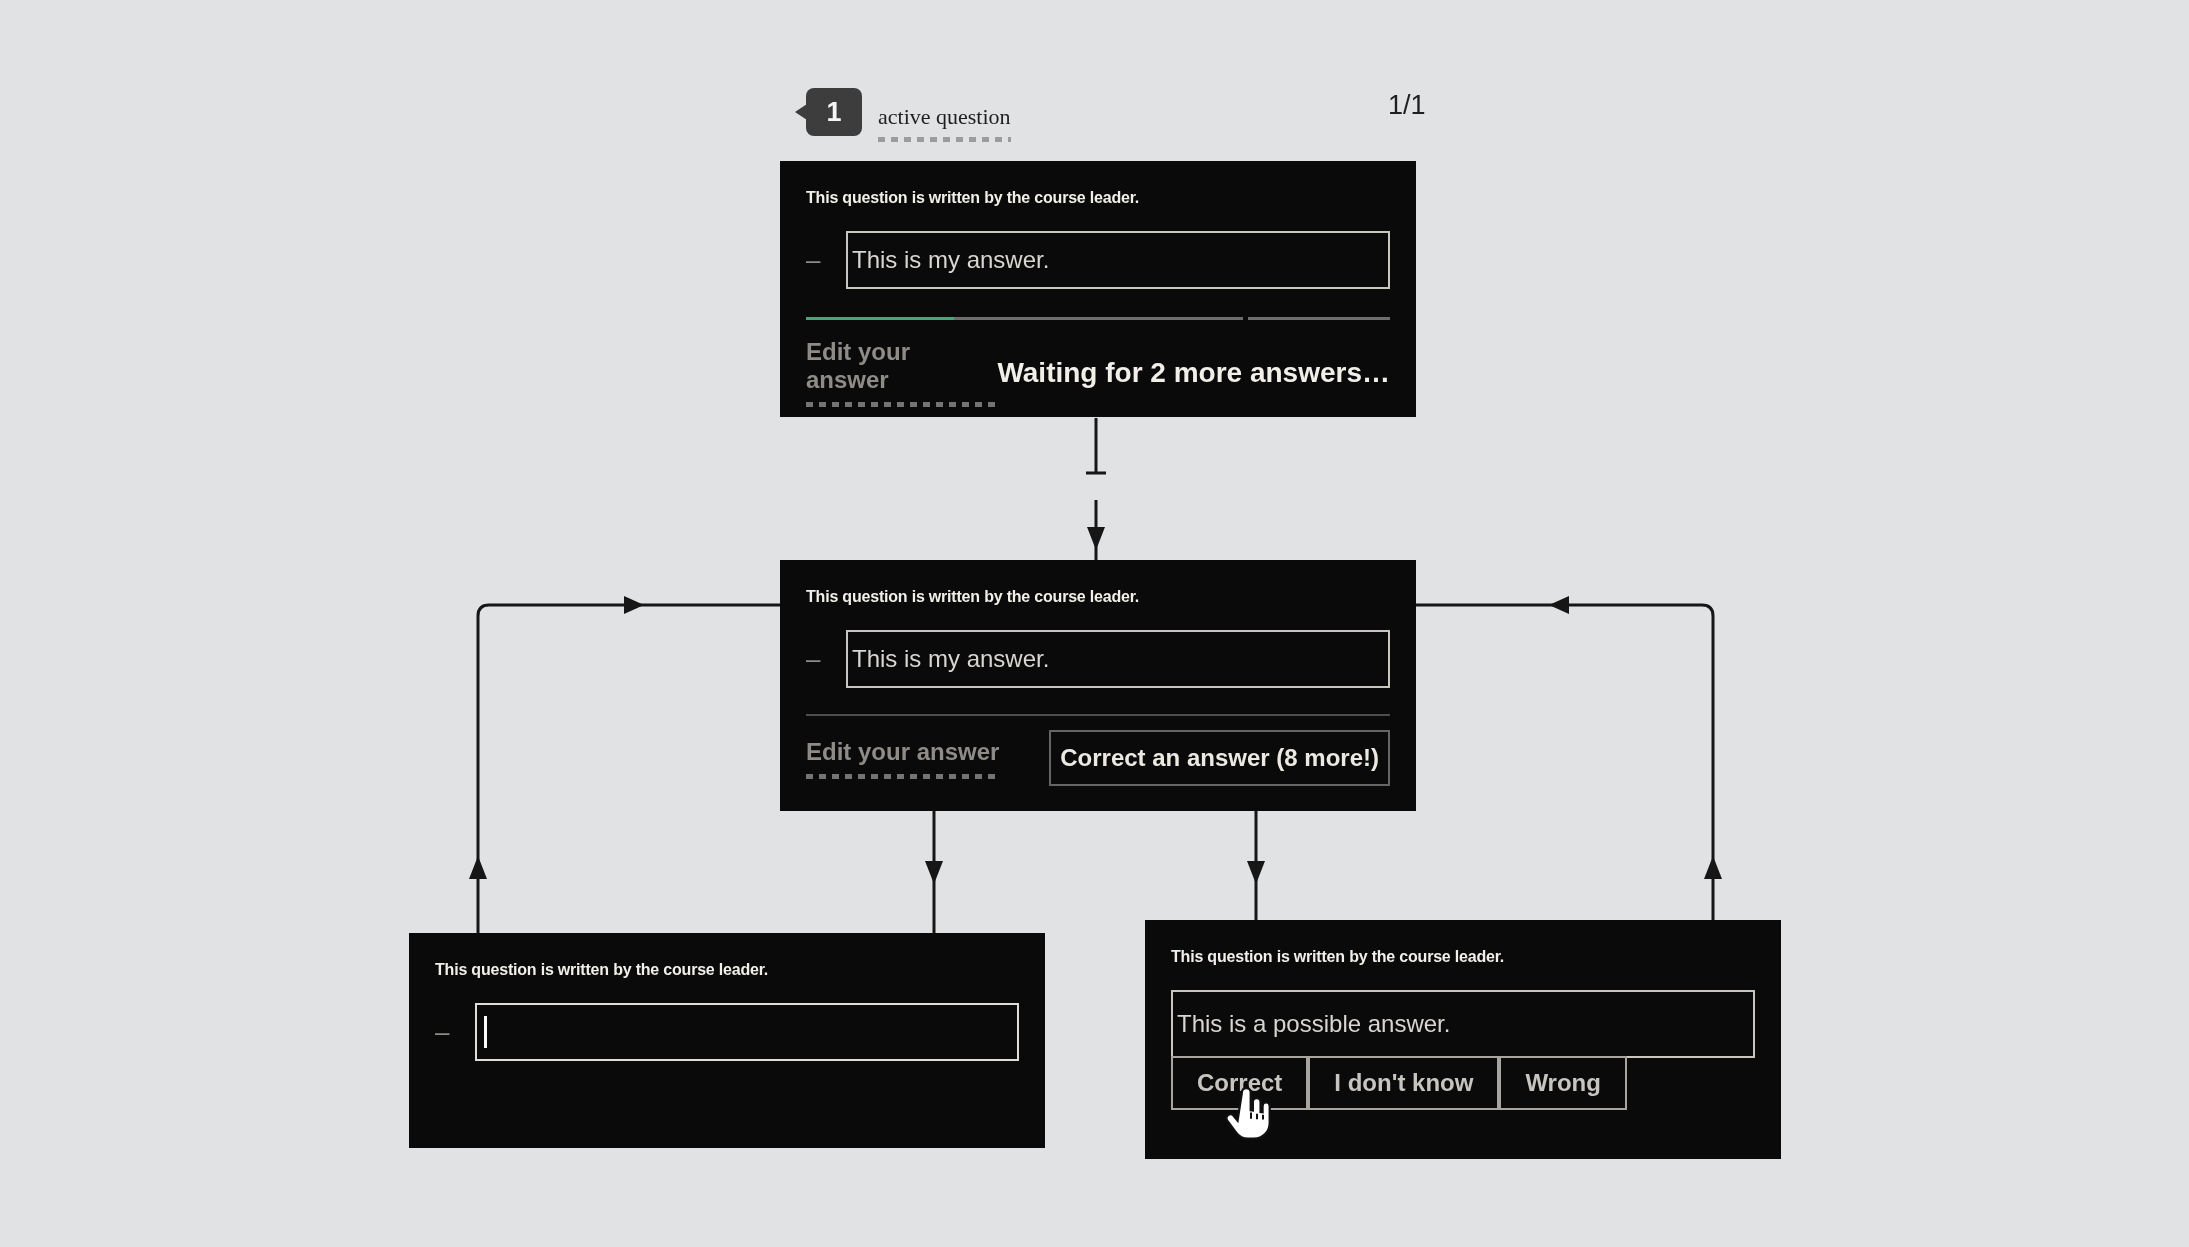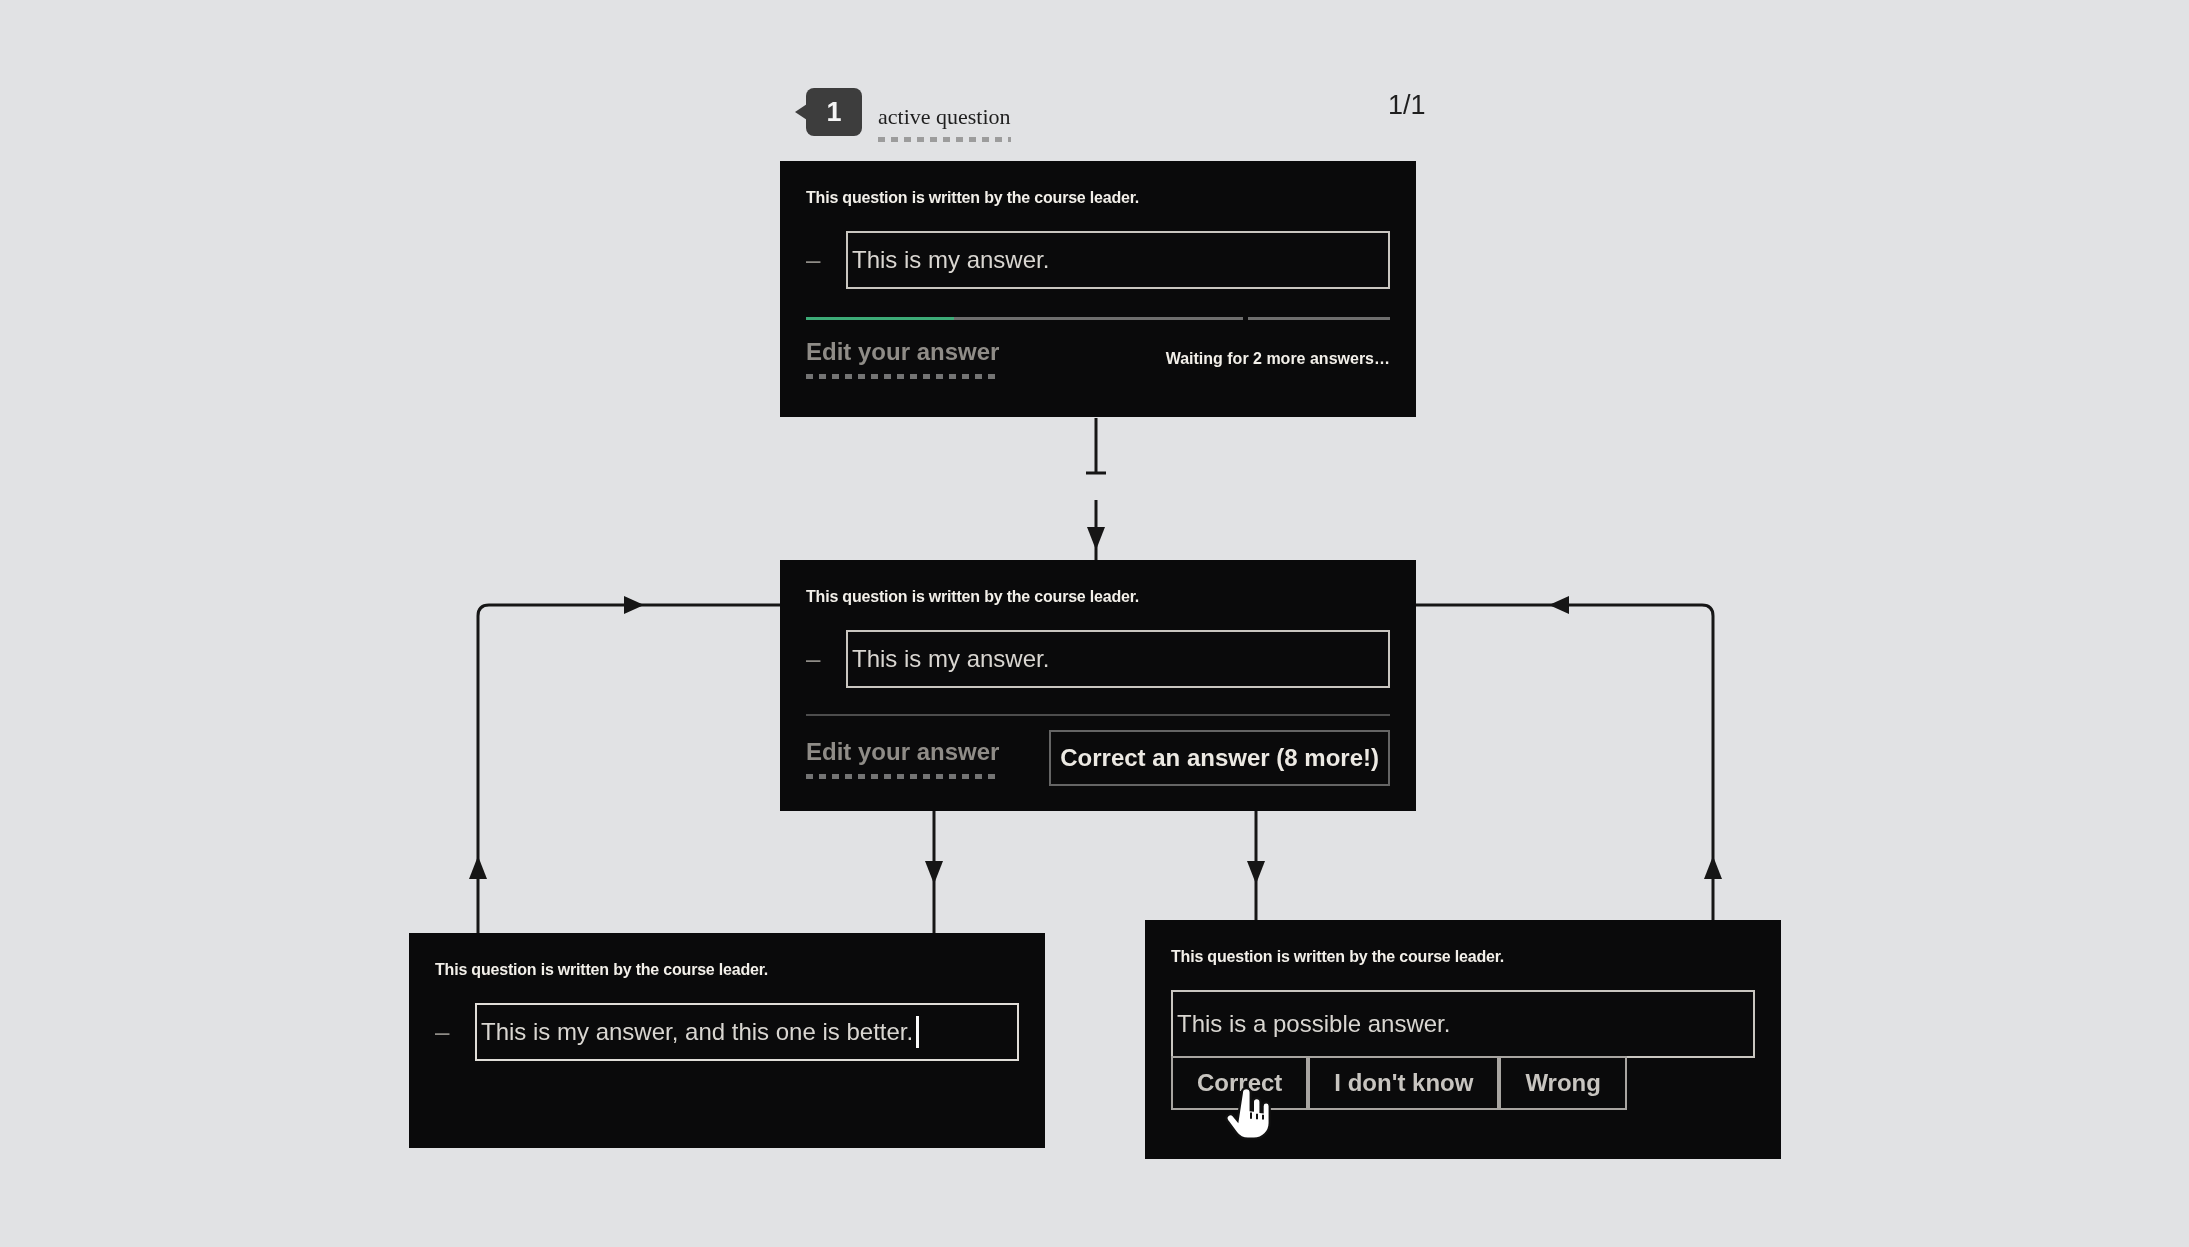--- a/index.html
+++ b/index.html
@@ -50,21 +50,21 @@
   .progress{display:flex;align-items:center;height:3px;margin-top:28px;}
   .progress .seg{height:3px;display:block;}
   .seg-green{background:var(--progress-green);}
   .seg-gray{background:var(--progress-gray);}
   .seg-gap{background:transparent;height:3px;display:block;}
 
   .foot{display:flex;align-items:center;justify-content:space-between;margin-top:18px;}
   .dotted-link{font-size:24px;font-weight:600;color:var(--muted);display:inline-block;cursor:pointer;}
   .dotted-link::after{content:"";display:block;height:5px;margin-top:8px;
     background:repeating-linear-gradient(90deg,var(--dot-dark) 0 7px,transparent 7px 13px);}
-  .status{font-size:16px;font-weight:700;color:var(--card-text);white-space:nowrap;}
+  .status{font-size:28px;font-weight:700;color:var(--card-text);white-space:nowrap;}
 
   .divider{border:none;height:2px;background:var(--divider);margin-top:26px;}
   .foot-2{display:flex;align-items:center;justify-content:space-between;margin-top:14px;}
   .big-btn{border:2px solid var(--big-btn-border);background:transparent;color:var(--big-btn-text);
     font-family:inherit;font-size:24px;font-weight:700;padding:12px 9px;white-space:nowrap;cursor:pointer;}
 
   .actions{display:flex;align-items:center;margin-left:40px;margin-top:-2px;}
   .small-btn{border:2px solid var(--small-btn-border);background:transparent;color:var(--small-btn-text);
     font-family:inherit;font-size:24px;font-weight:600;padding:11px 24px;white-space:nowrap;cursor:pointer;}
   .sep-dot{color:var(--small-btn-text);font-size:26px;margin:0 14px 0 18px;}
@@ -147,21 +147,20 @@
       <span class="dotted-link">Edit your answer</span>
       <button class="big-btn">Correct an answer (8 more!)</button>
     </div>
   </section>
 
   <section class="card card-3">
     <p class="q">This question is written by the course leader.</p>
     <div class="answer-row">
       <span class="dash">–</span>
       <div class="answer-box focused">
-        <span>This is my answer, and this one is better.</span>
         <span class="caret"></span>
       </div>
     </div>
   </section>
 
   <section class="card card-4">
     <p class="q">This question is written by the course leader.</p>
     <div class="answer-box full">
       <span>This is a possible answer.</span>
     </div>

